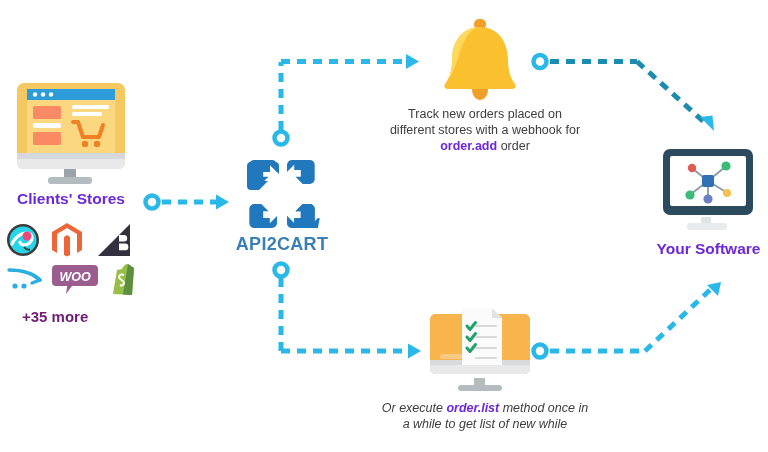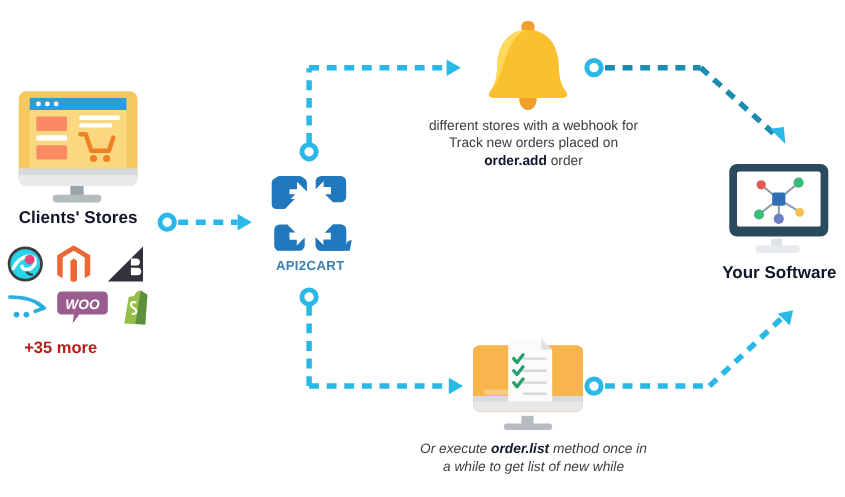--- a/index.html
+++ b/index.html
@@ -16,46 +16,46 @@
 
   
   .caption{
     position:absolute;
     text-align:center;
     font-size:12.5px;
     line-height:16px;
     color:#3d3d3d;
     font-family:"Liberation Sans", sans-serif;
   }
-  .accent{color:#0f172a;font-weight:bold;}
+  .accent{color:#6d28d9;font-weight:bold;}
 
   .node-label{
     position:absolute;
     text-align:center;
     font-weight:bold;
     font-size:15.5px;
-    color:#0f172a;
+    color:#6d28d9;
     font-family:"Liberation Sans", sans-serif;
     white-space:nowrap;
   }
   .label-api{
     position:absolute;
     text-align:center;
     font-weight:bold;
-    font-size:12px;
+    font-size:18px;
     letter-spacing:.3px;
     color:#3a7fb5;
     font-family:"Liberation Sans", sans-serif;
     white-space:nowrap;
   }
   .more-label{
     position:absolute;
     font-weight:bold;
     font-size:15px;
-    color:#b91c1c;
+    color:#701a75;
     font-family:"Liberation Sans", sans-serif;
     white-space:nowrap;
   }
   .platform-row{position:absolute;display:flex;align-items:center;}
 </style>
 </head>
 <body>
 
 <div id="stage">
 
@@ -207,22 +207,22 @@
 
   <svg class="abs" style="left:441px;top:18px;" width="78" height="84" viewBox="0 0 78 84">
     <rect x="33" y="1" width="12" height="11" rx="5" fill="#f0a02a"></rect>
     <path d="M39 9 C21 9 11 24 11 42 C11 55 7 62 4 66 C2.5 68.5 4 71 7 71 h64
              c3 0 4.5 -2.5 3 -5 C71 62 67 55 67 42 C67 24 57 9 39 9 z" fill="#fbc02d"></path>
     <path d="M39 9 C21 9 11 24 11 42 C11 50 9.5 56 8 61 C16 49 18 31 25 20 C29 13 34 10 39 9 z" fill="#ffd95e"></path>
     <path d="M31 71 c0 7 4 11 8 11 s8 -4 8 -11 z" fill="#f0a02a"></path>
   </svg>
 
   <div class="caption" style="left:356px;top:106px;width:258px;">
+    <div>Track new orders placed on</div>
     <div>different stores with a webhook for</div>
-    <div>Track new orders placed on</div>
     <div>
       <span class="accent">order.add</span><span> order</span>
     </div>
   </div>
 
   <svg class="abs" style="left:424px;top:306px;" width="112" height="88" viewBox="0 0 112 88">
     <rect x="50" y="72" width="11" height="9" fill="#b4bcc0"></rect>
     <rect x="34" y="79" width="44" height="6" rx="3" fill="#b4bcc0"></rect>
     <rect x="6" y="8" width="100" height="60" rx="6" fill="#f5a623"></rect>
     <rect x="6" y="8" width="100" height="60" rx="6" fill="#f8b44d"></rect>

